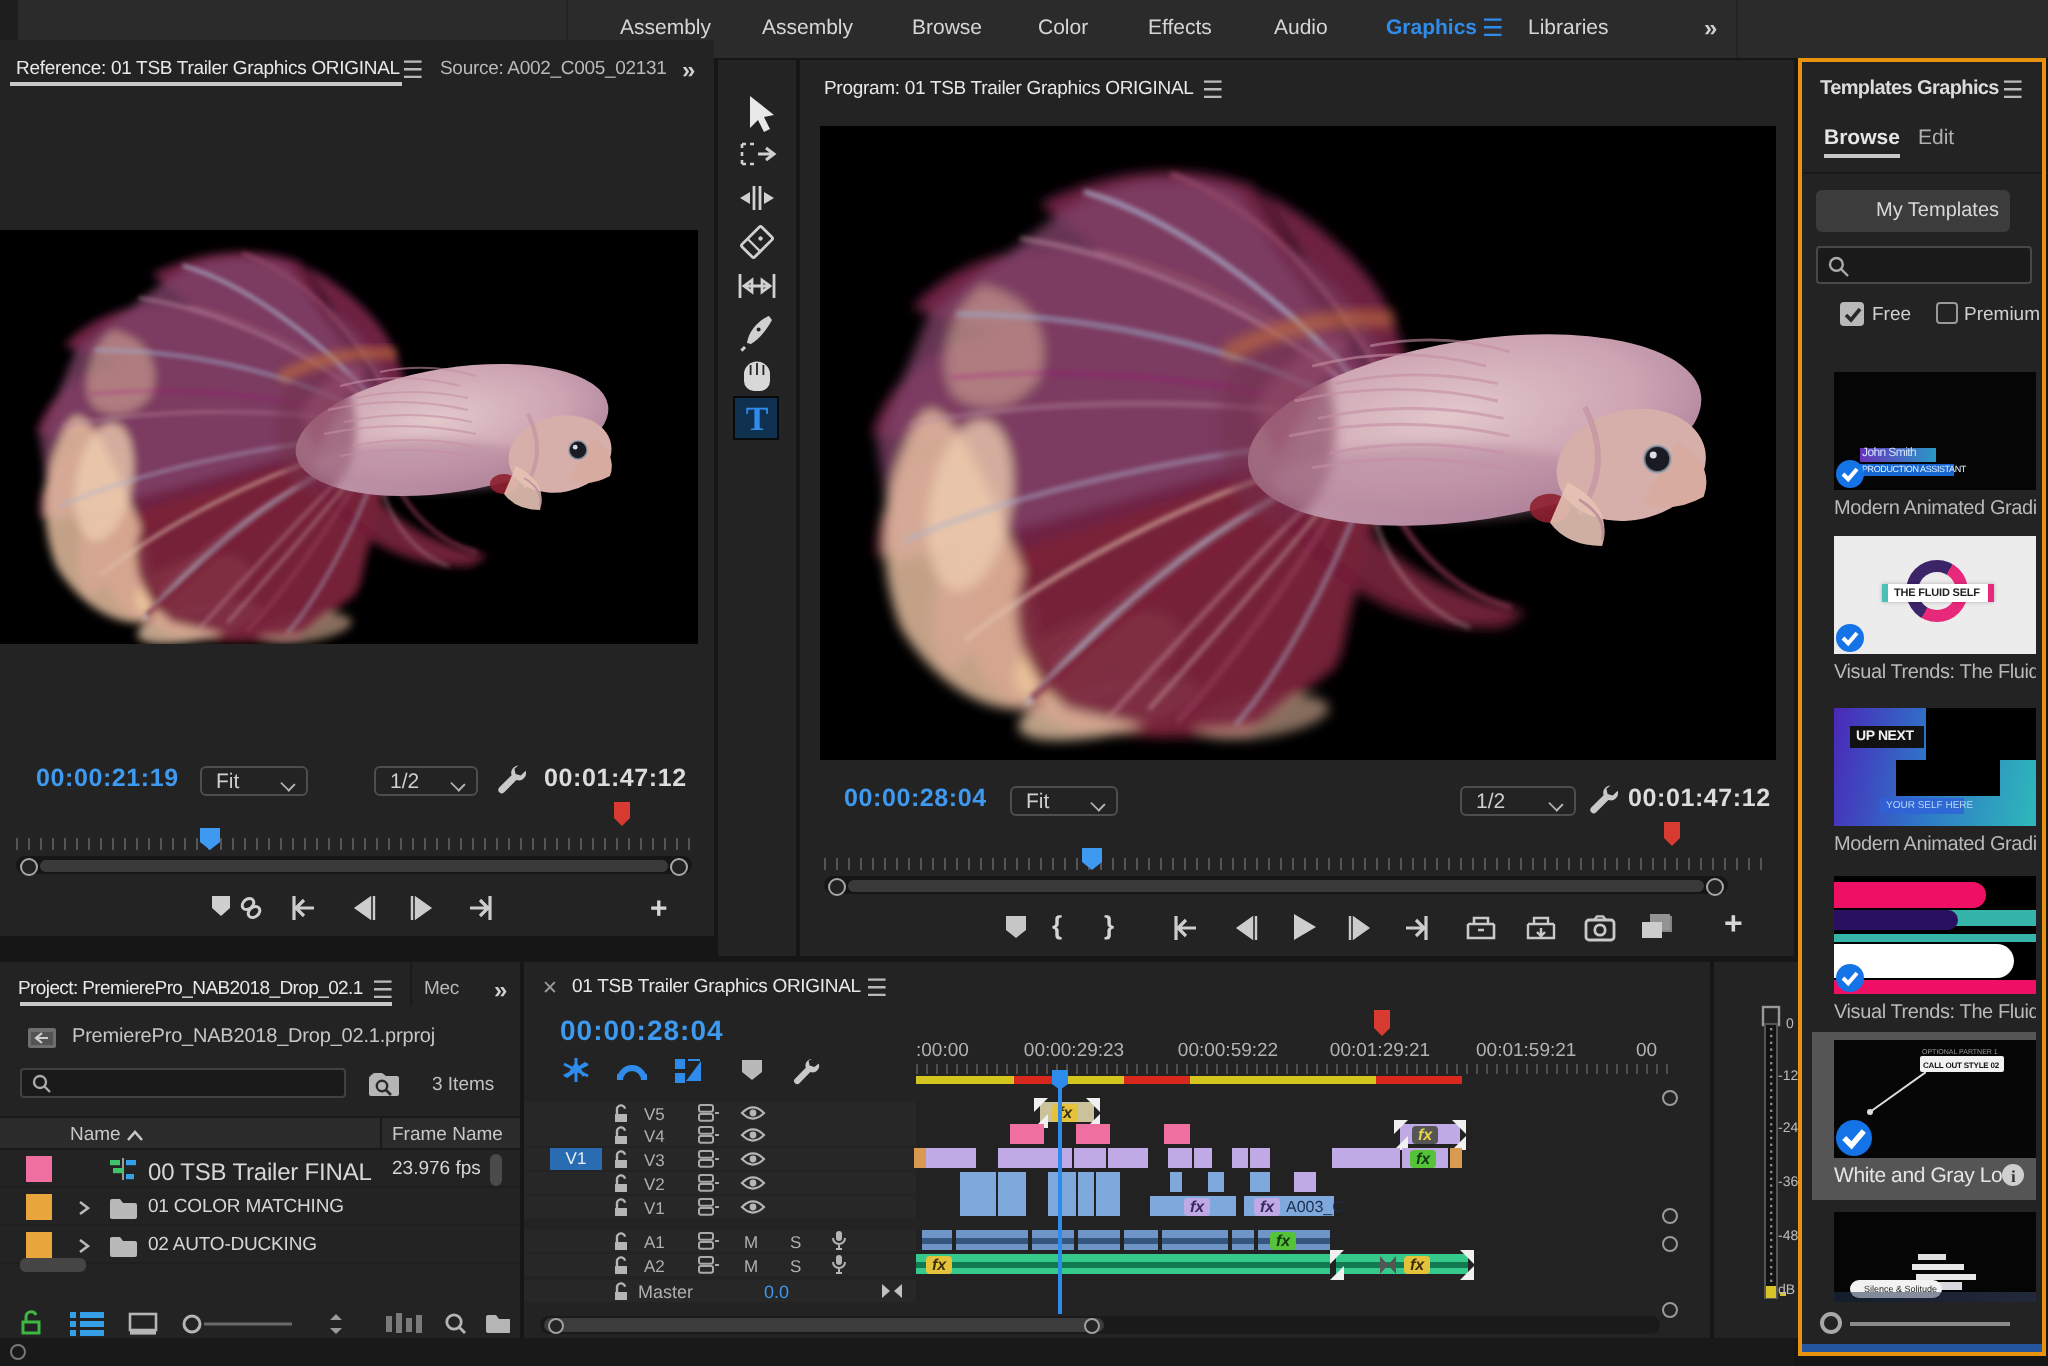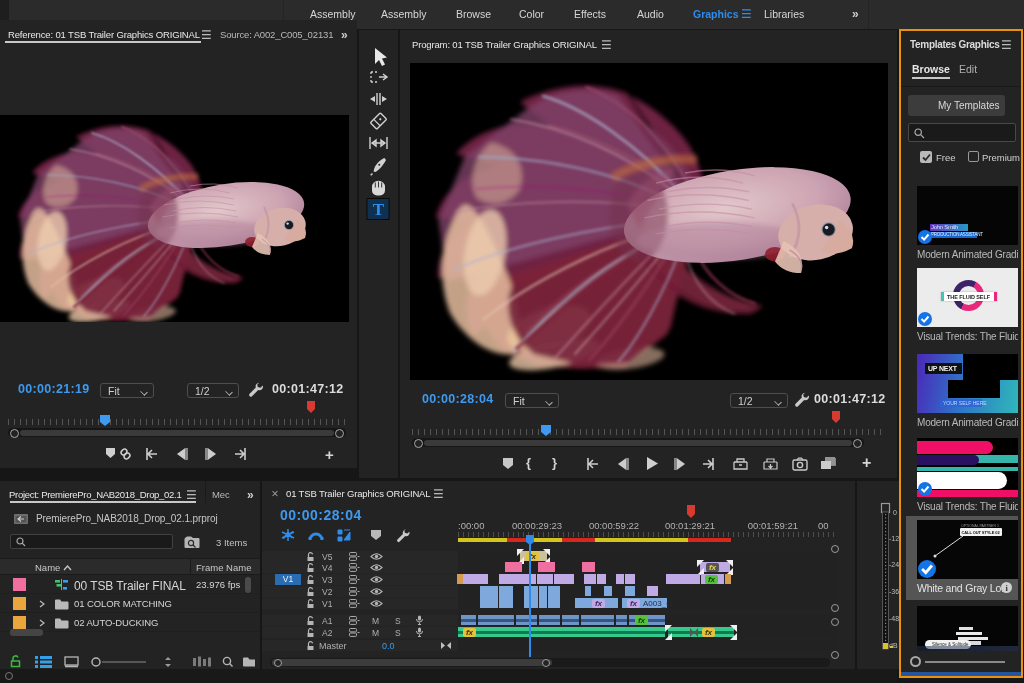--- a/index.html
+++ b/index.html
@@ -376,21 +376,21 @@
             <path d="M2,2 h4 v4 h-4 z M2,9 h4 v4 h-4 z M8,2 h6 M8,12 l6,-8 v8 z" fill="#2f8ceb" stroke-width="1"></path>
           </g>
 </g>
 <path d="M93,3 h10 v6 l-5,4 -5,-4 z" fill="#b9b9b9"></path>
 <path d="M128,2.5 a3.3,3.3 0 0 0 -3.1,4.4 L119.5,12.4 a1.55,1.55 0 0 0 2.2,2.2 L127.2,9 a3.3,3.3 0 0 0 4.2,-4.2 L129.2,6.5 L126.8,5.8 L126.3,3.4 Z" fill="#c9c9c9"></path>
 </svg>
 <div class="abs" style="left:196px;top:39px;color:#b2b2b2;font-size:9.5px;white-space:nowrap">:00:00</div>
 <div class="abs" style="left:245px;top:39px;width:60px;text-align:center;color:#b2b2b2;font-size:9.5px;white-space:nowrap">00:00:29:23</div>
 <div class="abs" style="left:322px;top:39px;width:60px;text-align:center;color:#b2b2b2;font-size:9.5px;white-space:nowrap">00:00:59:22</div>
 <div class="abs" style="left:398px;top:39px;width:60px;text-align:center;color:#b2b2b2;font-size:9.5px;white-space:nowrap">00:01:29:21</div>
-<div class="abs" style="left:476px;top:39px;width:60px;text-align:right;color:#b2b2b2;font-size:9.5px;white-space:nowrap">00:01:59:21</div>
+<div class="abs" style="left:476px;top:39px;width:60px;text-align:left;color:#b2b2b2;font-size:9.5px;white-space:nowrap">00:01:59:21</div>
 <div class="abs" style="left:556px;top:39px;color:#b2b2b2;font-size:9.5px;white-space:nowrap">00</div>
 <div class="abs" style="left:196px;top:51px;width:380px;height:5px;background:repeating-linear-gradient(90deg,#4e4e4e 0 1px,transparent 1px 5px)"></div>
 <div class="abs" style="left:196px;top:57px;width:49px;height:4px;background:#d4c41e"></div>
 <div class="abs" style="left:245px;top:57px;width:27px;height:4px;background:#d8281e"></div>
 <div class="abs" style="left:272px;top:57px;width:28px;height:4px;background:#d4c41e"></div>
 <div class="abs" style="left:300px;top:57px;width:33px;height:4px;background:#d8281e"></div>
 <div class="abs" style="left:333px;top:57px;width:93px;height:4px;background:#d4c41e"></div>
 <div class="abs" style="left:426px;top:57px;width:43px;height:4px;background:#d8281e"></div>
 <div class="abs" style="left:424px;top:23px"><svg width="10" height="15">
           <path d="M1,1 h8 v9 l-4,4 -4,-4 z" fill="#d63a31"></path>

